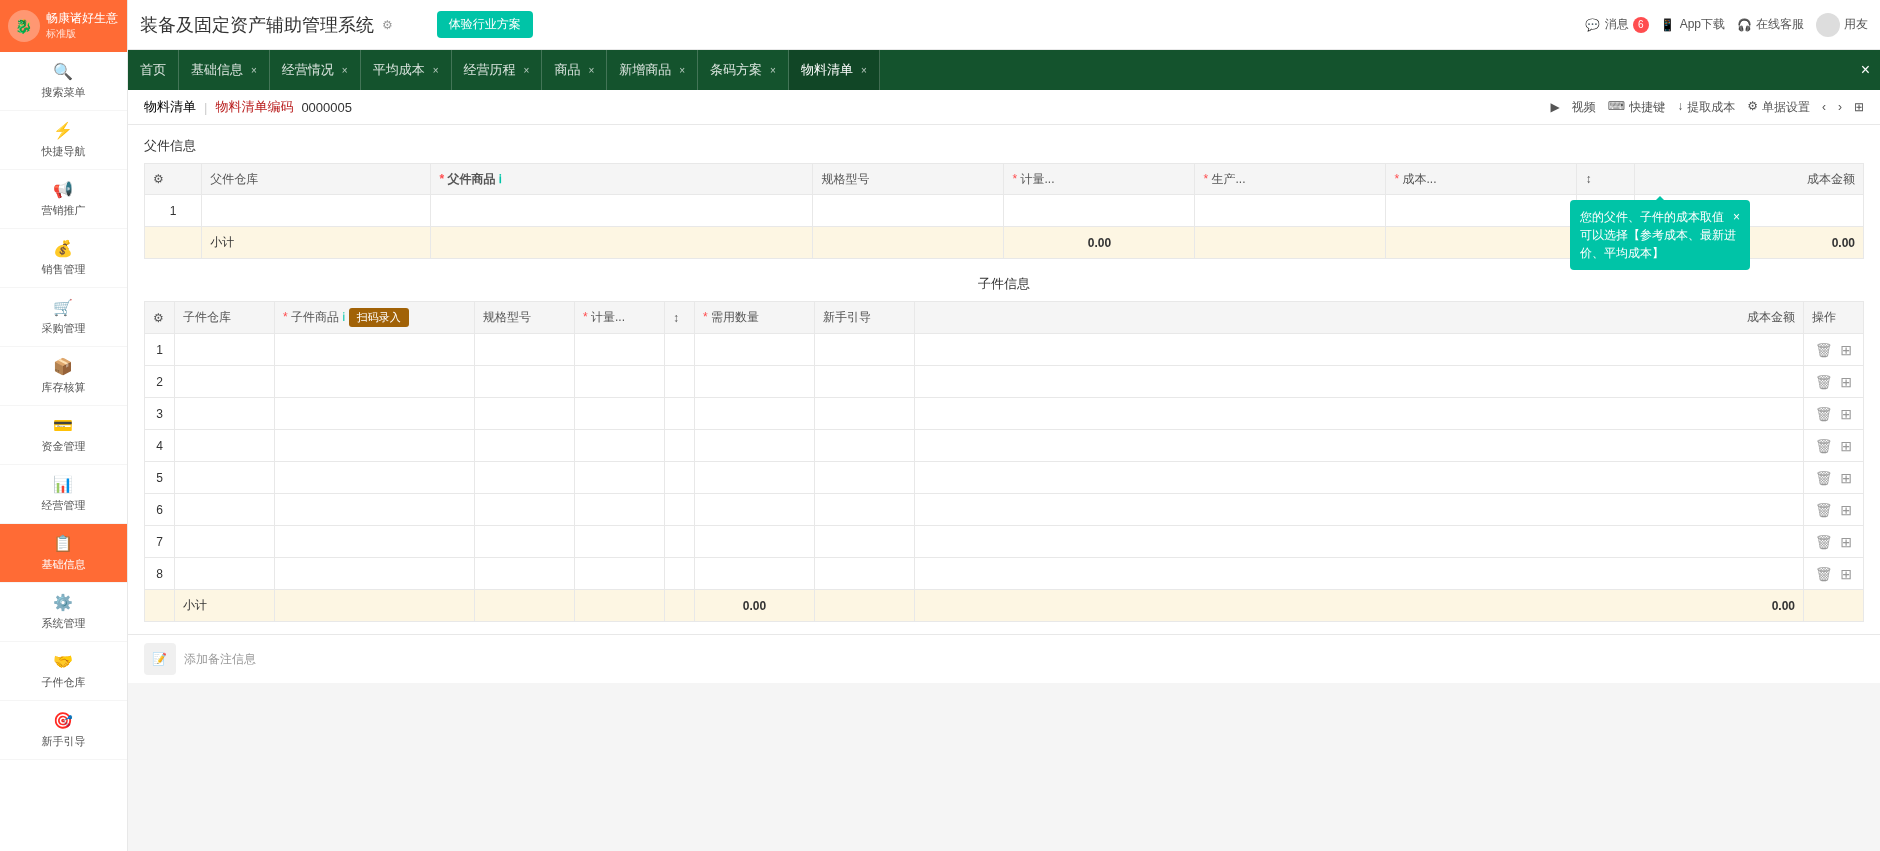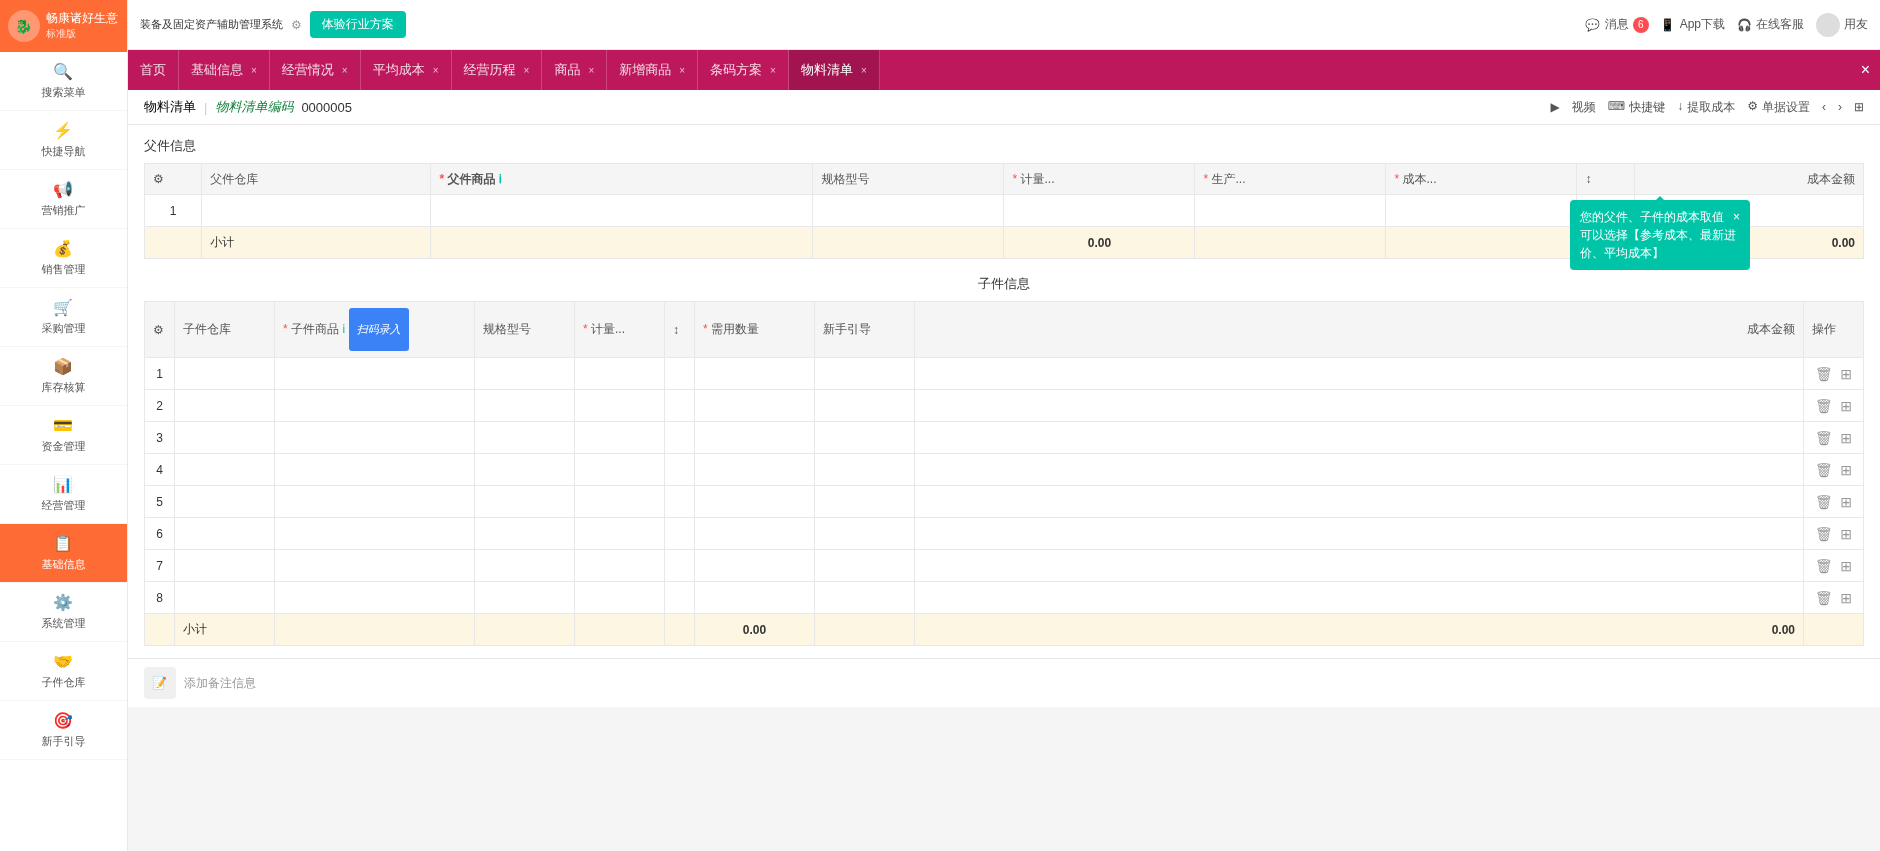--- a/index.html
+++ b/index.html
@@ -64,48 +64,49 @@
       background: #fff;
       border-bottom: 1px solid #e8e8e8;
       display: flex;
       align-items: center;
       justify-content: space-between;
       padding: 0 12px;
       height: 50px;
       flex-shrink: 0;
     }
     .header-left { display: flex; align-items: center; gap: 8px; }
-    .system-title { font-size: 11px; color: #333; text-align: right; }
+    .system-title { font-size: 18px; color: #333; text-align: right; }
     .header-btn {
       background: #00c4a7;
       color: #fff;
       border: none;
       padding: 5px 12px;
       border-radius: 4px;
       cursor: pointer;
       font-size: 12px;
+      margin-left: 36px;
     }
     .header-right { display: flex; align-items: center; gap: 12px; color: #555; font-size: 12px; }
     .header-right-item { display: flex; align-items: center; gap: 4px; cursor: pointer; }
     .badge {
       background: #ff4d4f;
       color: #fff;
       border-radius: 50%;
       width: 16px;
       height: 16px;
       font-size: 10px;
       display: flex;
       align-items: center;
       justify-content: center;
     }
     .avatar { width: 24px; height: 24px; background: #ddd; border-radius: 50%; }
 
     
     .nav-tabs {
-      background: #be185d;
+      background: #14532d;
       display: flex;
       align-items: center;
       flex-shrink: 0;
       overflow-x: auto;
       height: 40px;
     }
     .nav-tab {
       padding: 0 12px;
       height: 40px;
       display: flex;
@@ -190,28 +191,27 @@
     .subtotal-row td {
       background: #fdf6e3 !important;
       font-weight: 500;
     }
     .subtotal-label { color: #666; }
     .row-num { color: #999; text-align: center; width: 30px; }
     .col-settings { width: 30px; text-align: center; }
     .col-actions { width: 60px; text-align: center; }
 
     .scan-btn {
-      background: #3b82f6;
+      background: #a16207;
       color: #fff;
       border: none;
-      padding: 14px 8px;
+      padding: 2px 8px;
       border-radius: 3px;
       font-size: 11px;
       cursor: pointer;
-      font-style: italic;
     }
 
     .action-icon { cursor: pointer; color: #999; font-size: 14px; margin: 0 2px; }
 
     
     .tooltip-popup {
       position: absolute;
       top: 110px;
       right: 130px;
       background: #00c4a7;
@@ -393,21 +393,21 @@
     <div class="close-all-btn">×</div>
   </div>
 
   <div class="content-area">
     <div style="position:relative;">
 
       <div class="page-header">
         <div class="page-breadcrumb">
           <span>物料清单</span>
           <span style="color:#ccc;">|</span>
-          <span style="color:#15803d;font-style:italic;">物料清单编码</span>
+          <span style="color:#b91c1c;">物料清单编码</span>
           <span style="color:#333;font-weight:500;">0000005</span>
         </div>
         <div class="page-header-right">
           <span>▶</span>
           <span class="header-action">
             <span>视频</span>
           </span>
           <span class="header-action">
             <span>⌨</span>
             <span>快捷键</span>

